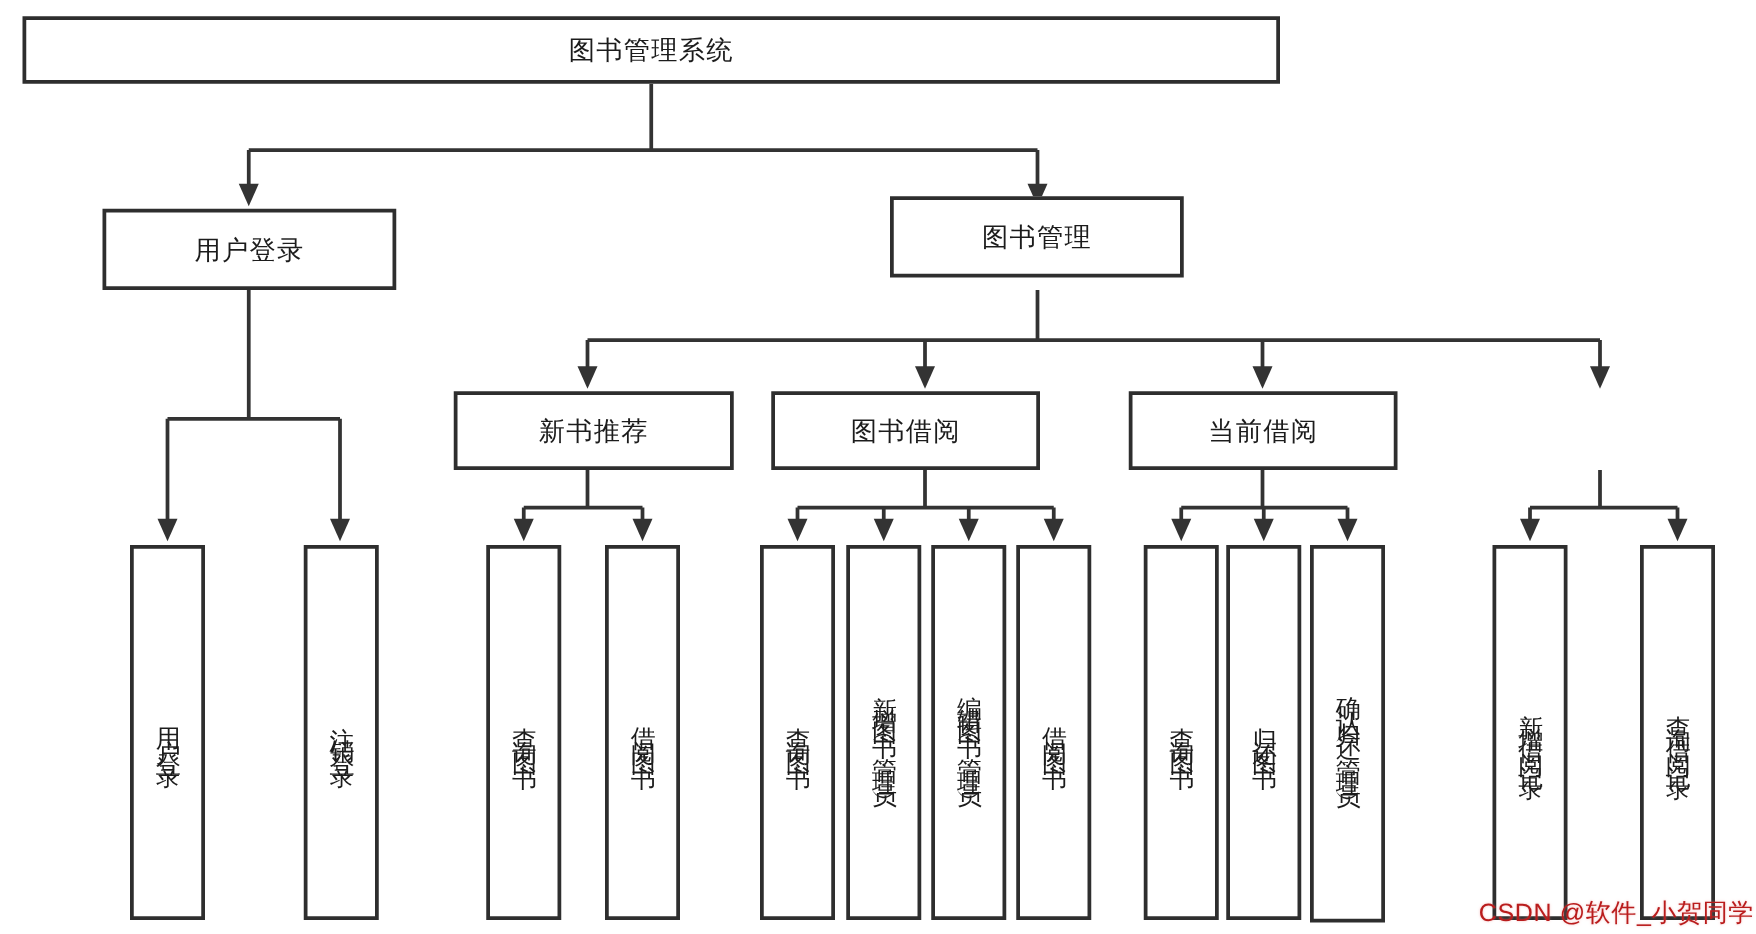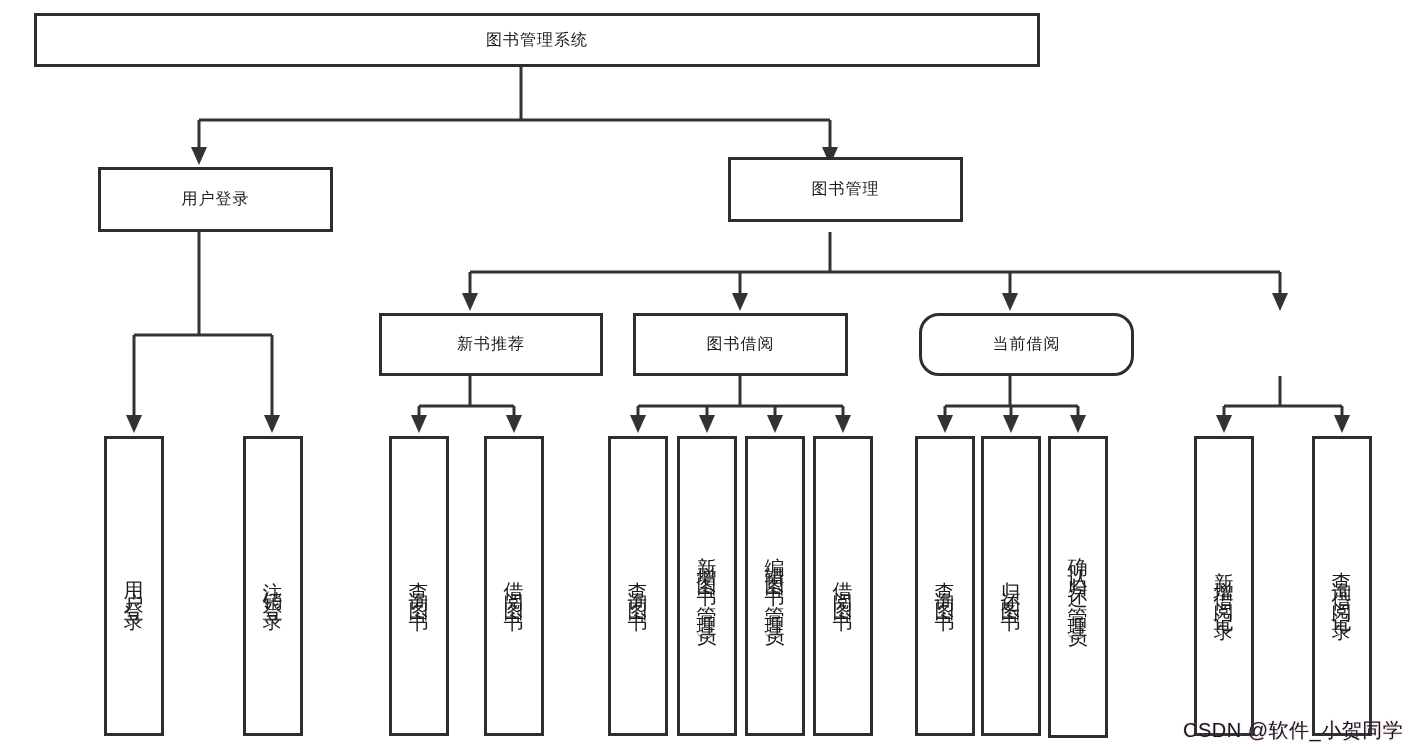--- a/index.html
+++ b/index.html
@@ -26,40 +26,39 @@
     position: absolute;
     box-sizing: border-box;
     border: 3px solid #2e2e2e;
     background: #ffffff;
     display: flex;
     align-items: center;
     justify-content: center;
     color: #1c1c1c;
   }
   .hbox {
-    font-size: 16px;
+    font-size: 21px;
     letter-spacing: 1px;
     white-space: nowrap;
-    margin-left: 16px;
   }
   .vbox .vtext {
     writing-mode: vertical-rl;
     text-orientation: mixed;
     font-size: 20px;
     line-height: 1;
     letter-spacing: 10px;
     white-space: nowrap;
   }
   .watermark {
     position: absolute;
     left: 1183px;
     top: 717px;
     font-size: 20px;
     letter-spacing: 0.5px;
-    color: #0f172a;
+    color: #b91c1c;
     text-shadow: 0 0 2px rgba(235, 130, 130, 0.55);
     white-space: nowrap;
     pointer-events: none;
   }
 </style>
 </head>
 <body>
 
 <div class="canvas">
 
@@ -142,21 +141,21 @@
   <div class="box hbox" style="left:712px; top:157px; width:235px; height:65px;">
     <span>图书管理</span>
   </div>
 
   <div class="box hbox" style="left:363px; top:313px; width:224px; height:63px;">
     <span>新书推荐</span>
   </div>
   <div class="box hbox" style="left:617px; top:313px; width:215px; height:63px;">
     <span>图书借阅</span>
   </div>
-  <div class="box hbox" style="left:903px; top:313px; width:215px; height:63px;border-radius:20px;">
+  <div class="box hbox" style="left:903px; top:313px; width:215px; height:63px;">
     <span>当前借阅</span>
   </div>
 
   <div class="box vbox" style="left:104px; top:436px; width:60px; height:300px;">
     <span class="vtext">用户登录</span>
   </div>
   <div class="box vbox" style="left:243px; top:436px; width:60px; height:300px;">
     <span class="vtext">注销登录</span>
   </div>
 

